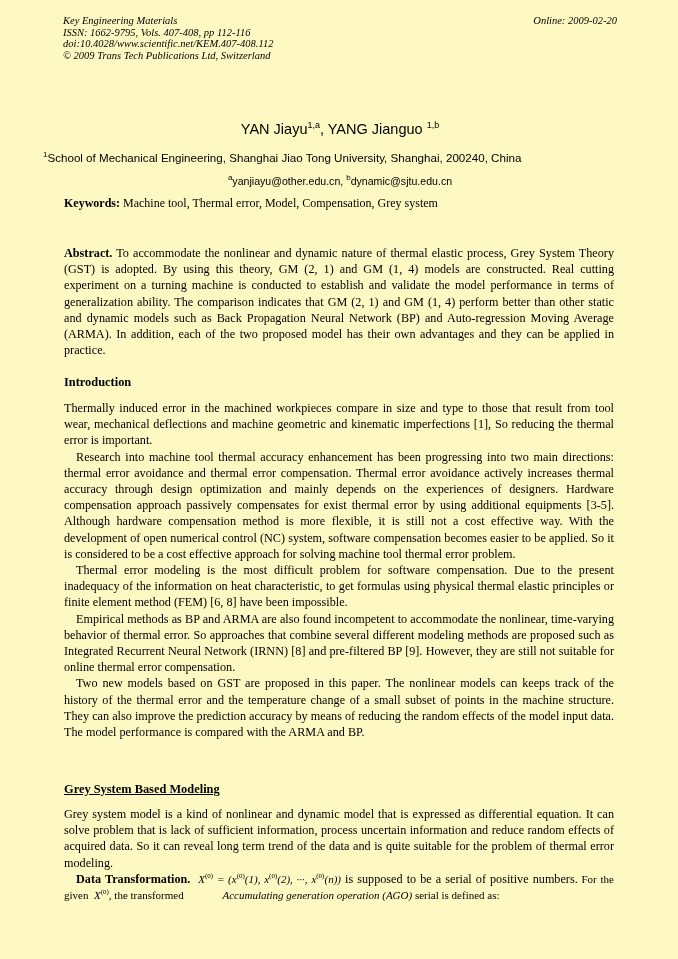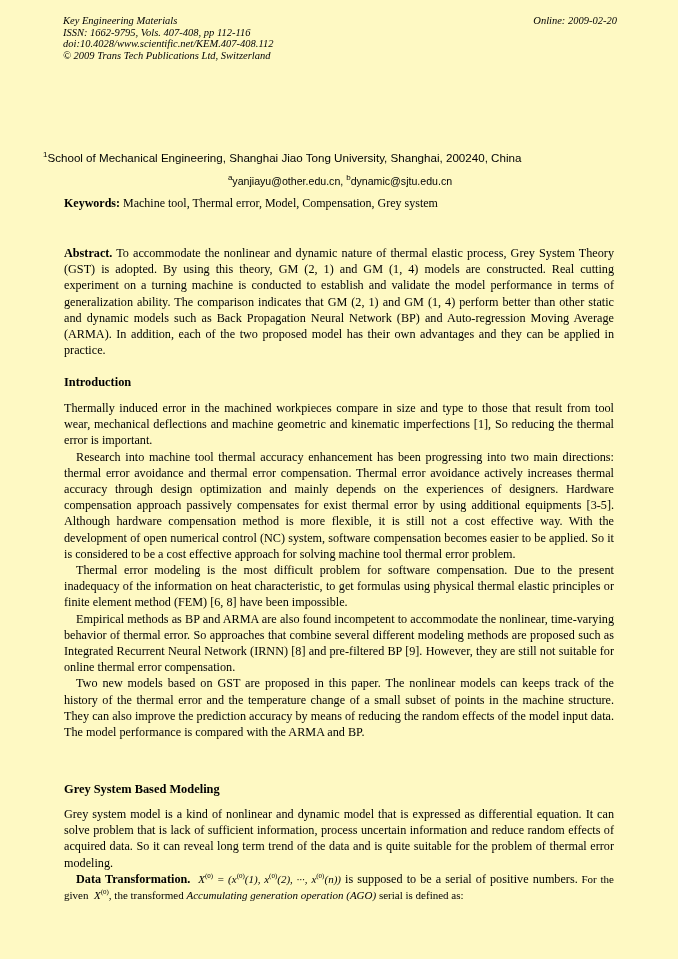--- a/index.html
+++ b/index.html
@@ -31,43 +31,46 @@
                text-align: justify; }
   .body-text p { margin: 0; }
   .body-text p.indent { text-indent: 12px; }
   .abstract { top: 245px; }
   .abstract b { font-weight: bold; }
 
   .section-heading { position: absolute; left: 64px; font-family: "Liberation Serif", serif;
                      font-weight: bold; font-size: 12.4px; line-height: 16px; }
   .intro-heading { top: 374px; }
   .intro-body { top: 400px; }
-  .gs-heading { top: 781px; }
+  .gs-heading { top: 781px; text-decoration: underline; }
   .gs-body { top: 806px; }
 
   .data-trans b { font-weight: bold; }
   .math { font-family: "Liberation Serif", serif; font-style: italic; font-size: 11px; white-space: nowrap; }
   .math sup { font-style: normal; font-size: 7px; vertical-align: 5px; line-height: 0; }
   .small-line { font-size: 11px; }
-  .small-line i { font-style: italic; }
+  .small-line i { font-style: italic; margin-left: 36px; }
 </style>
 </head>
 <body>
 
 <div class="page">
 
   <div class="hdr hdr-left">
     <div>Key Engineering Materials</div>
     <div>ISSN: 1662-9795, Vols. 407-408, pp 112-116</div>
     <div>doi:10.4028/www.scientific.net/KEM.407-408.112</div>
     <div>© 2009 Trans Tech Publications Ltd, Switzerland</div>
   </div>
   <div class="hdr hdr-right">Online: 2009-02-20</div>
 
 
+  <div class="authors">
+    <span>YAN Jiayu</span><sup>1,a</sup><span>, </span><span>YANG Jianguo </span><sup>1,b</sup>
+  </div>
 
   <div class="affil">
     <sup>1</sup><span>School of Mechanical Engineering, Shanghai Jiao Tong University, Shanghai, 200240, China</span>
   </div>
 
   <div class="emails">
     <sup>a</sup><span>yanjiayu@other.edu.cn</span><span>, </span><sup>b</sup><span>dynamic@sjtu.edu.cn</span>
   </div>
 
   <div class="keywords">

